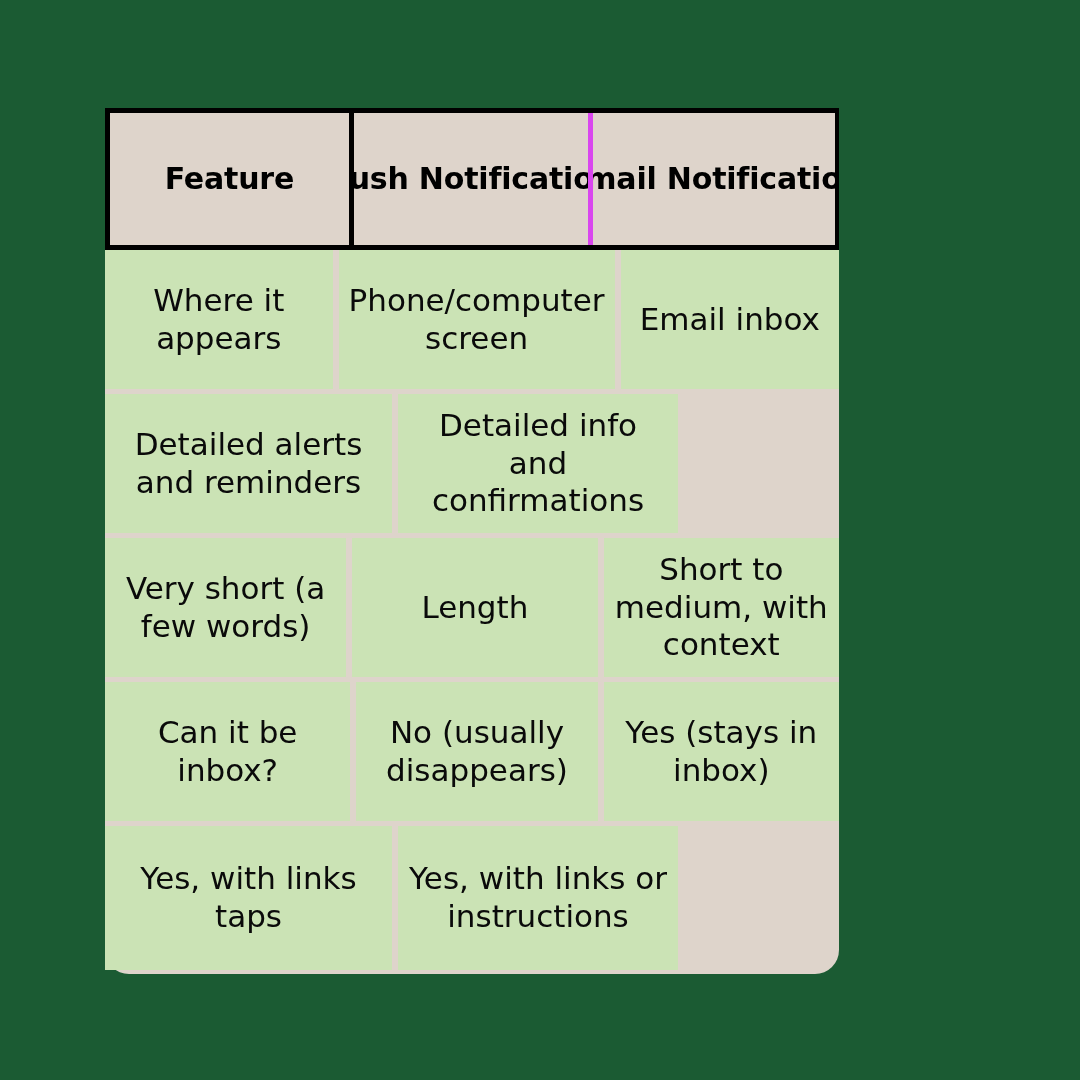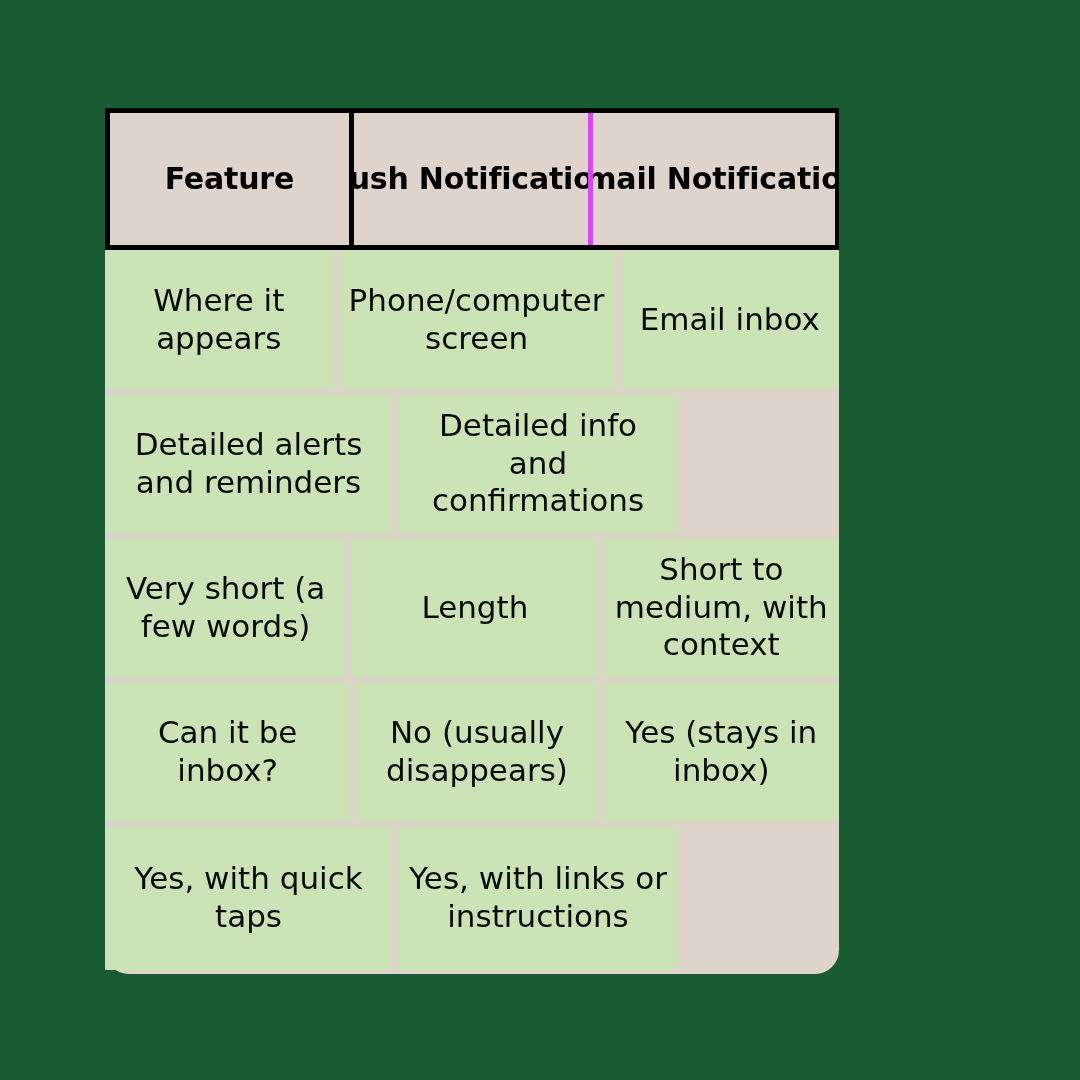--- a/index.html
+++ b/index.html
@@ -122,19 +122,19 @@
         <div class="td c2">Short to medium, with context</div>
       </div>
 
       <div class="tr">
         <div class="td c0">Can it be inbox?</div>
         <div class="td c1">No (usually disappears)</div>
         <div class="td c2">Yes (stays in inbox)</div>
       </div>
 
       <div class="tr">
-        <div class="td c1">Yes, with quick taps</div>
+        <div class="td c1">Yes, with links taps</div>
         <div class="td c2">Yes, with links or instructions</div>
       </div>
 
     </div>
   </div>
 </div>
 
 </body></html>

